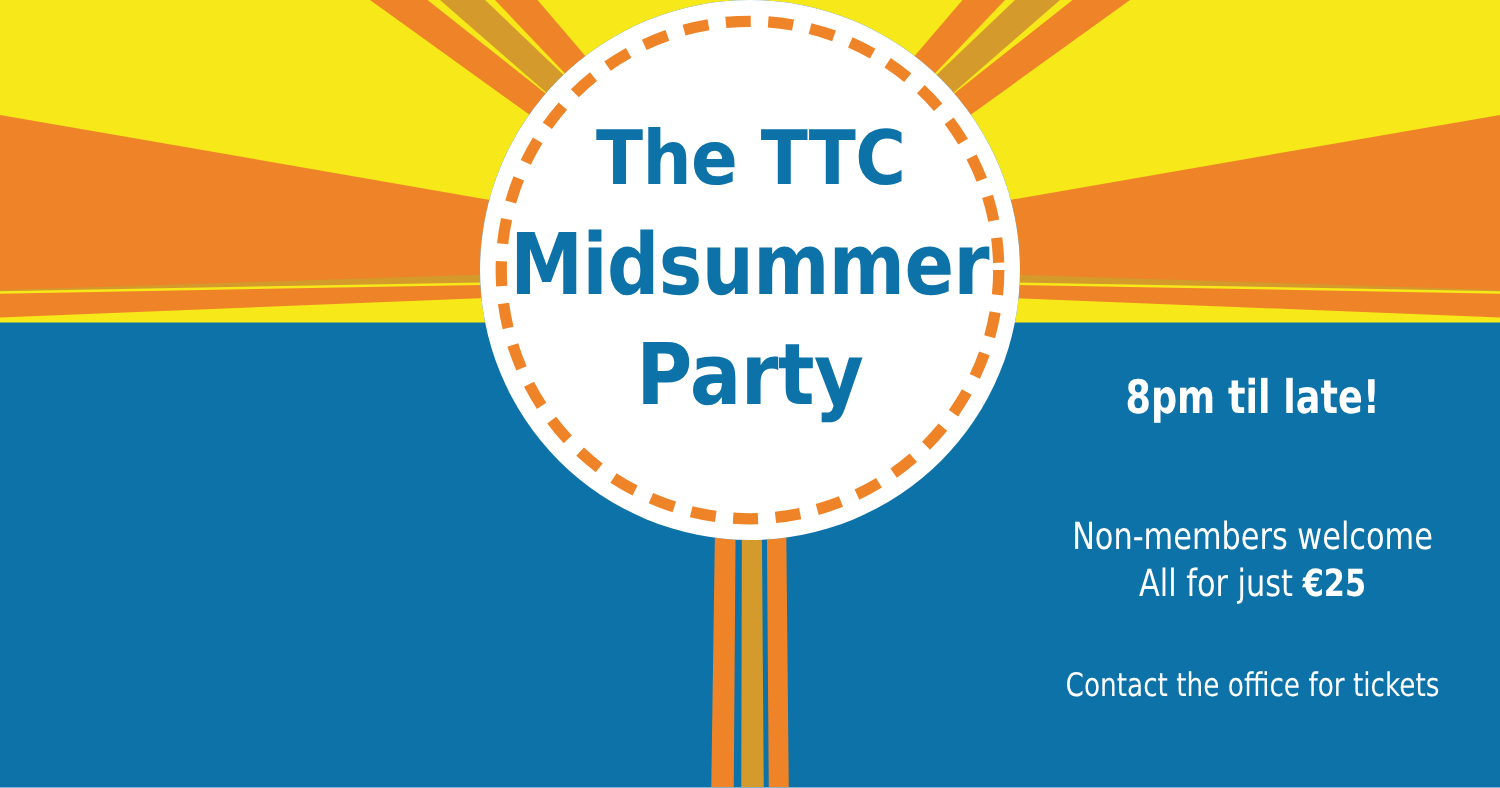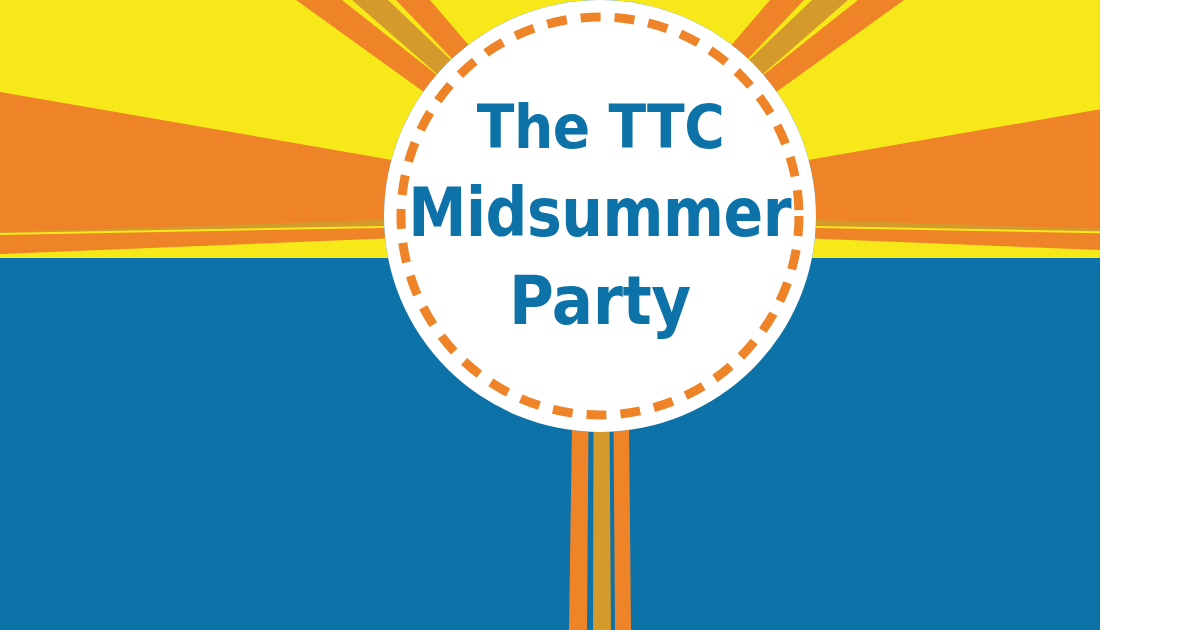--- a/index.html
+++ b/index.html
@@ -6,21 +6,21 @@
   html, body {
     margin: 0;
     padding: 0;
     background: #ffffff;
   }
   body {
     font-family: "Liberation Sans", sans-serif;
   }
   #poster {
     position: relative;
-    width: 1100px;
+    width: 1200px;
     height: 630px;
     overflow: hidden;
     background: #0c72a8;
   }
   #poster svg.bg {
     position: absolute;
     top: 0;
     left: 0;
     width: 1200px;
     height: 630px;
@@ -161,14 +161,22 @@
     <circle cx="600" cy="216" r="199" fill="none" stroke="#ef8327" stroke-width="9" stroke-dasharray="20 14" stroke-linecap="butt"></circle>
   </svg>
 
   <div class="medallion-text">
     <div class="title-line title-line-1">The TTC</div>
     <div class="title-line title-line-2">Midsummer</div>
     <div class="title-line title-line-3">Party</div>
   </div>
 
 
+  <div class="side-block side-right">
+    <div class="headline">8pm til late!</div>
+    <div class="subcopy">
+      <span>Non-members welcome</span><br>
+      <span>All for just </span><b>€25</b>
+    </div>
+    <div class="tailcopy">Contact the office for tickets</div>
+  </div>
 
 </div>
 
 </body></html>

